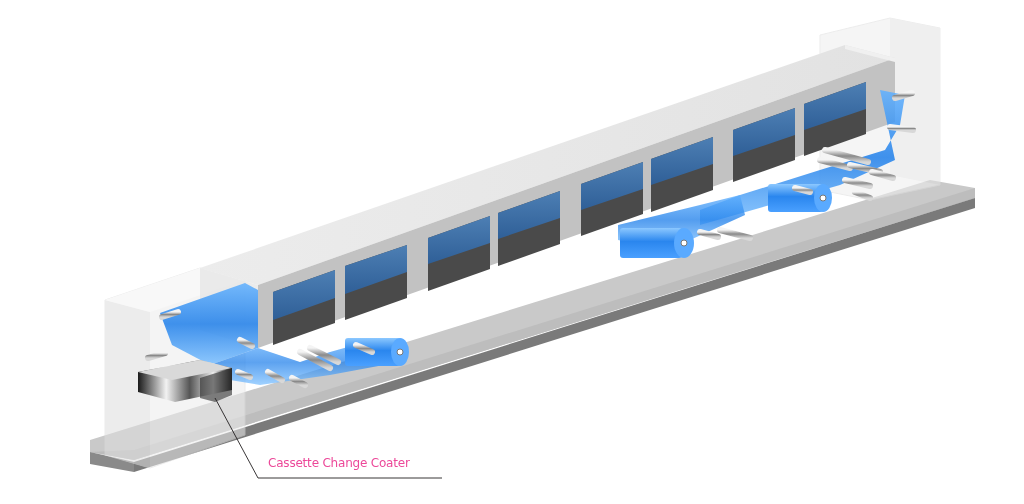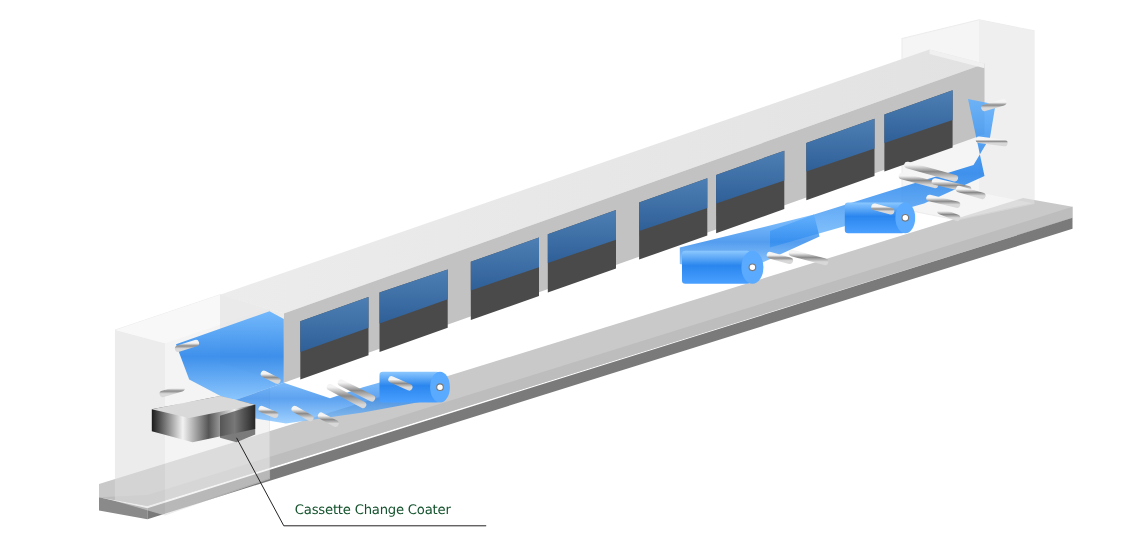--- a/index.html
+++ b/index.html
@@ -1,18 +1,18 @@
 <!DOCTYPE html>
 <html><head>
 <meta charset="utf-8">
 <style>
   html,body{margin:0;padding:0;background:#ffffff;}
   body{width:1024px;height:504px;overflow:hidden;position:relative;font-family:"Liberation Sans",sans-serif;}
   #stage{position:absolute;left:0;top:0;width:1024px;height:504px;}
-  .callout-label{position:absolute;left:268px;top:456px;font-size:12px;color:#14532d;white-space:nowrap;font-family:"DejaVu Sans",sans-serif;letter-spacing:-0.2px;}
+  .callout-label{position:absolute;left:268px;top:456px;font-size:12px;color:#ec4899;white-space:nowrap;font-family:"DejaVu Sans",sans-serif;letter-spacing:-0.2px;}
 </style>
 </head>
 <body>
 
 <div id="stage">
 <svg width="1024" height="504" viewBox="0 0 1024 504" xmlns="http://www.w3.org/2000/svg">
   <defs>
     <linearGradient id="webGrad" x1="0" y1="0" x2="0" y2="1">
       <stop offset="0" stop-color="#5fb0ff" stop-opacity="0.85"></stop>
       <stop offset="0.5" stop-color="#1f7fea" stop-opacity="0.85"></stop>

